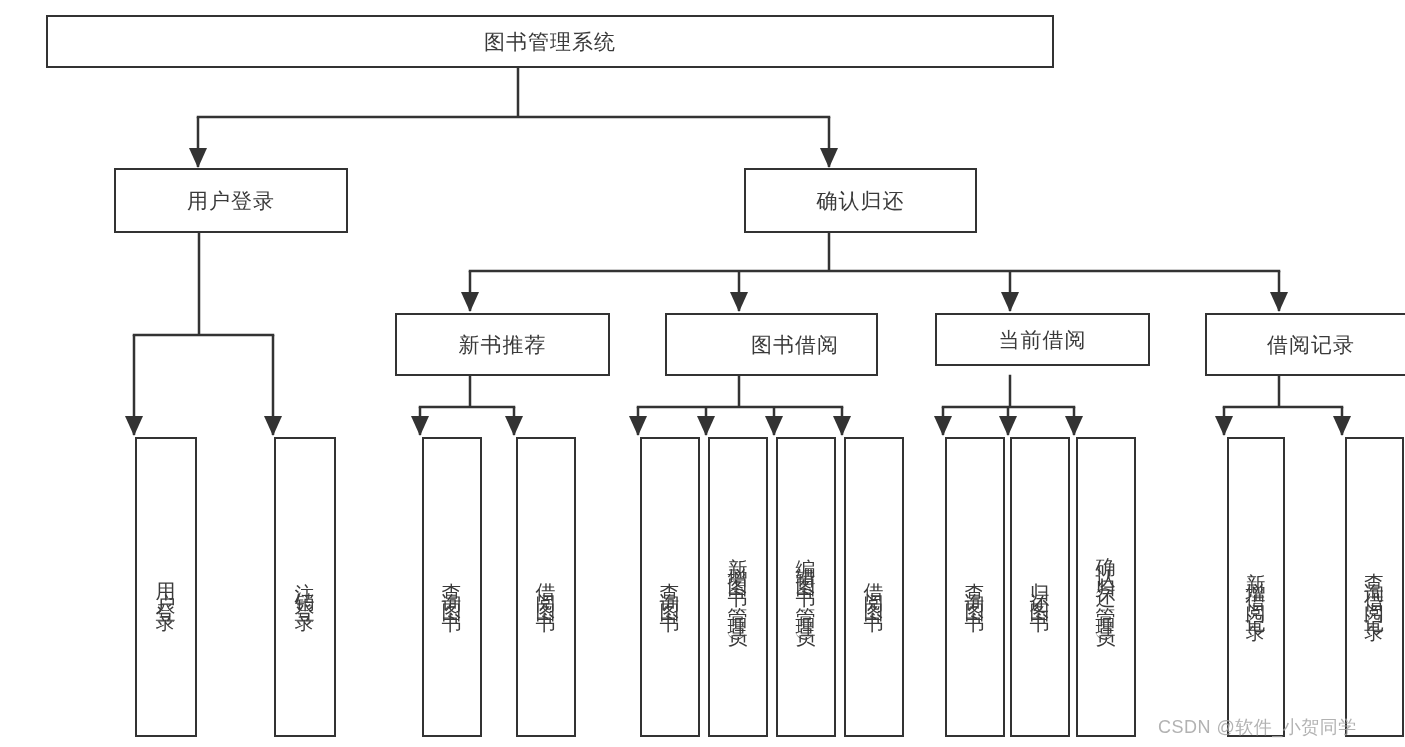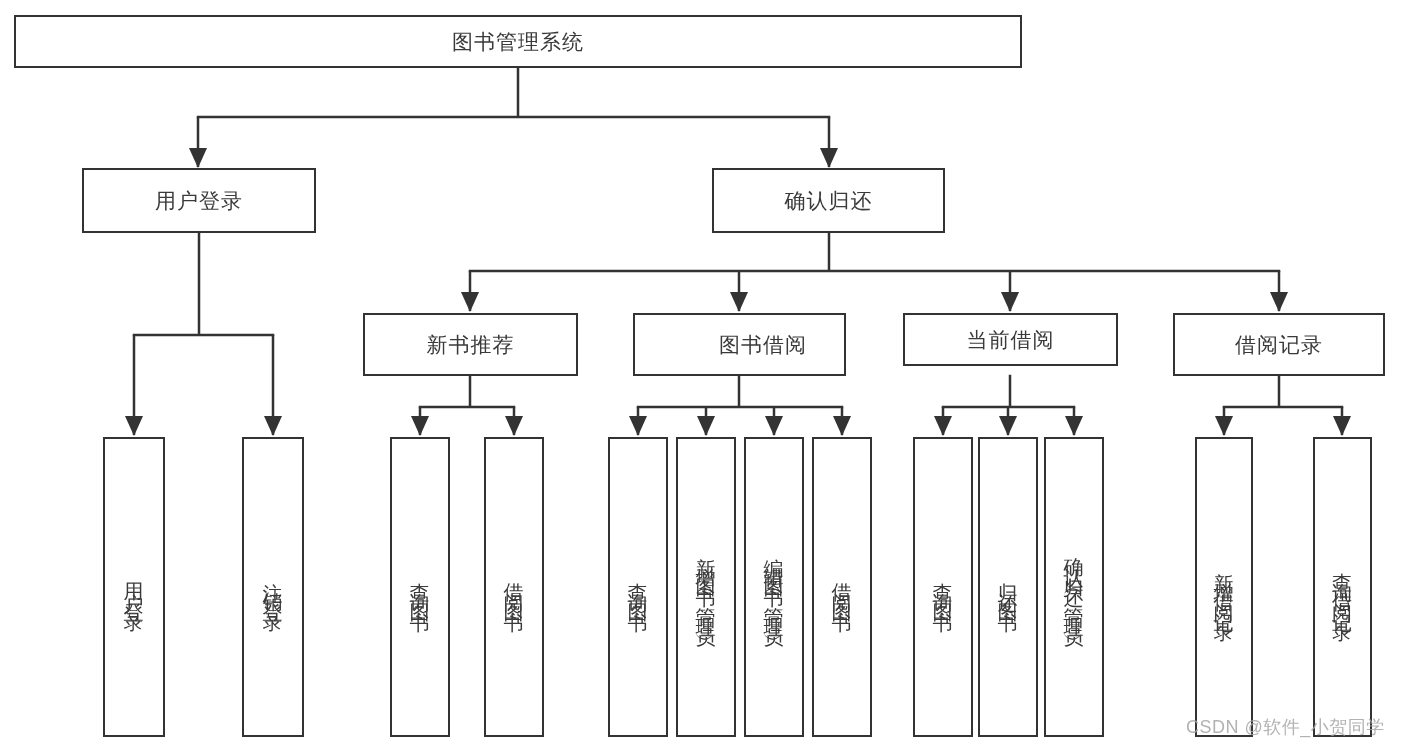--- a/index.html
+++ b/index.html
@@ -20,36 +20,37 @@
   .box {
     position: absolute;
     box-sizing: border-box;
     background: #ffffff;
     border: 2px solid #333333;
     color: #3a3a3a;
     display: flex;
     align-items: center;
     justify-content: center;
     z-index: 2;
+    margin-left: 32px;
   }
   .box.h {
     font-size: 21px;
     letter-spacing: 1px;
     white-space: nowrap;
   }
   .box.v {
     writing-mode: vertical-rl;
     text-orientation: mixed;
     font-size: 20px;
     letter-spacing: 10px;
     line-height: 1;
   }
   #watermark {
     position: absolute;
-    left: 1186px;
+    left: 1158px;
     top: 715px;
     font-size: 18px;
     color: rgba(164, 164, 164, 0.85);
     letter-spacing: 0.5px;
     white-space: nowrap;
     z-index: 5;
   }
 </style>
 </head>
 <body>

